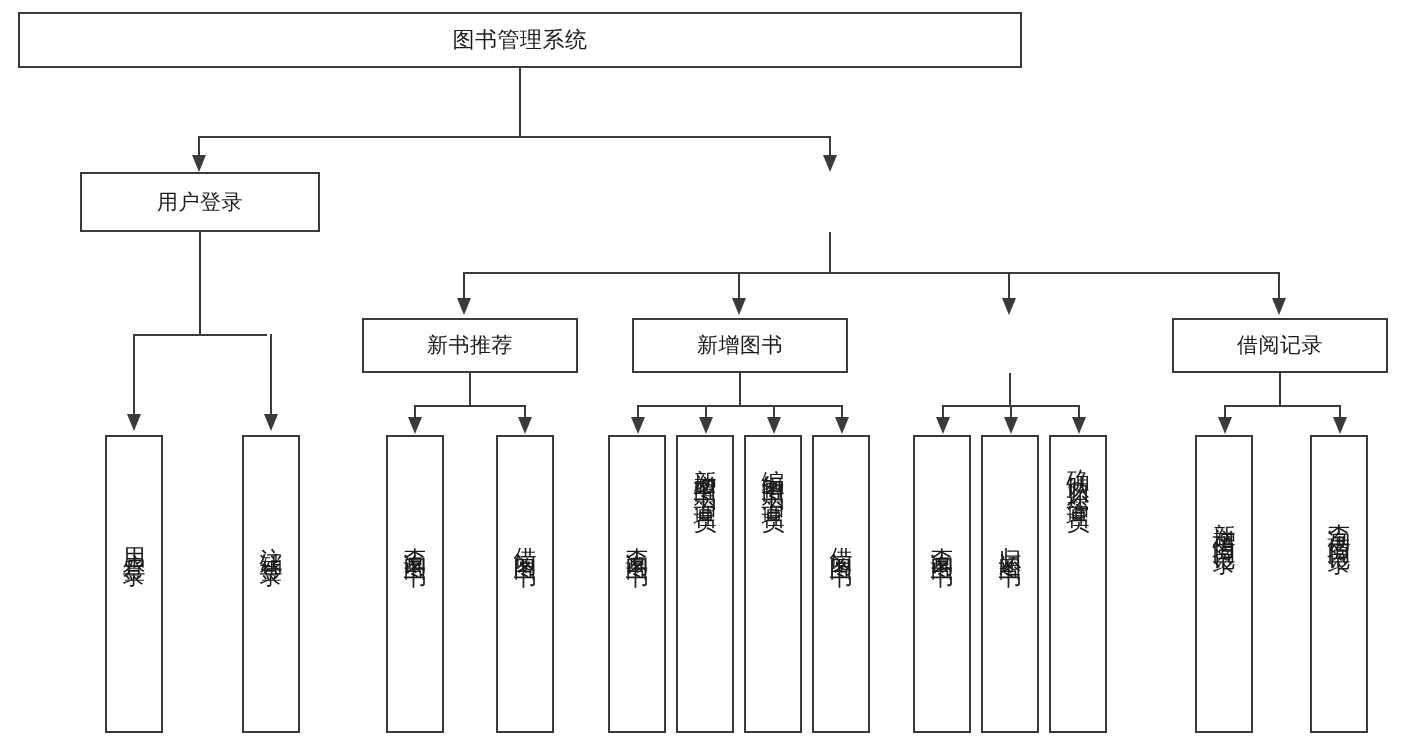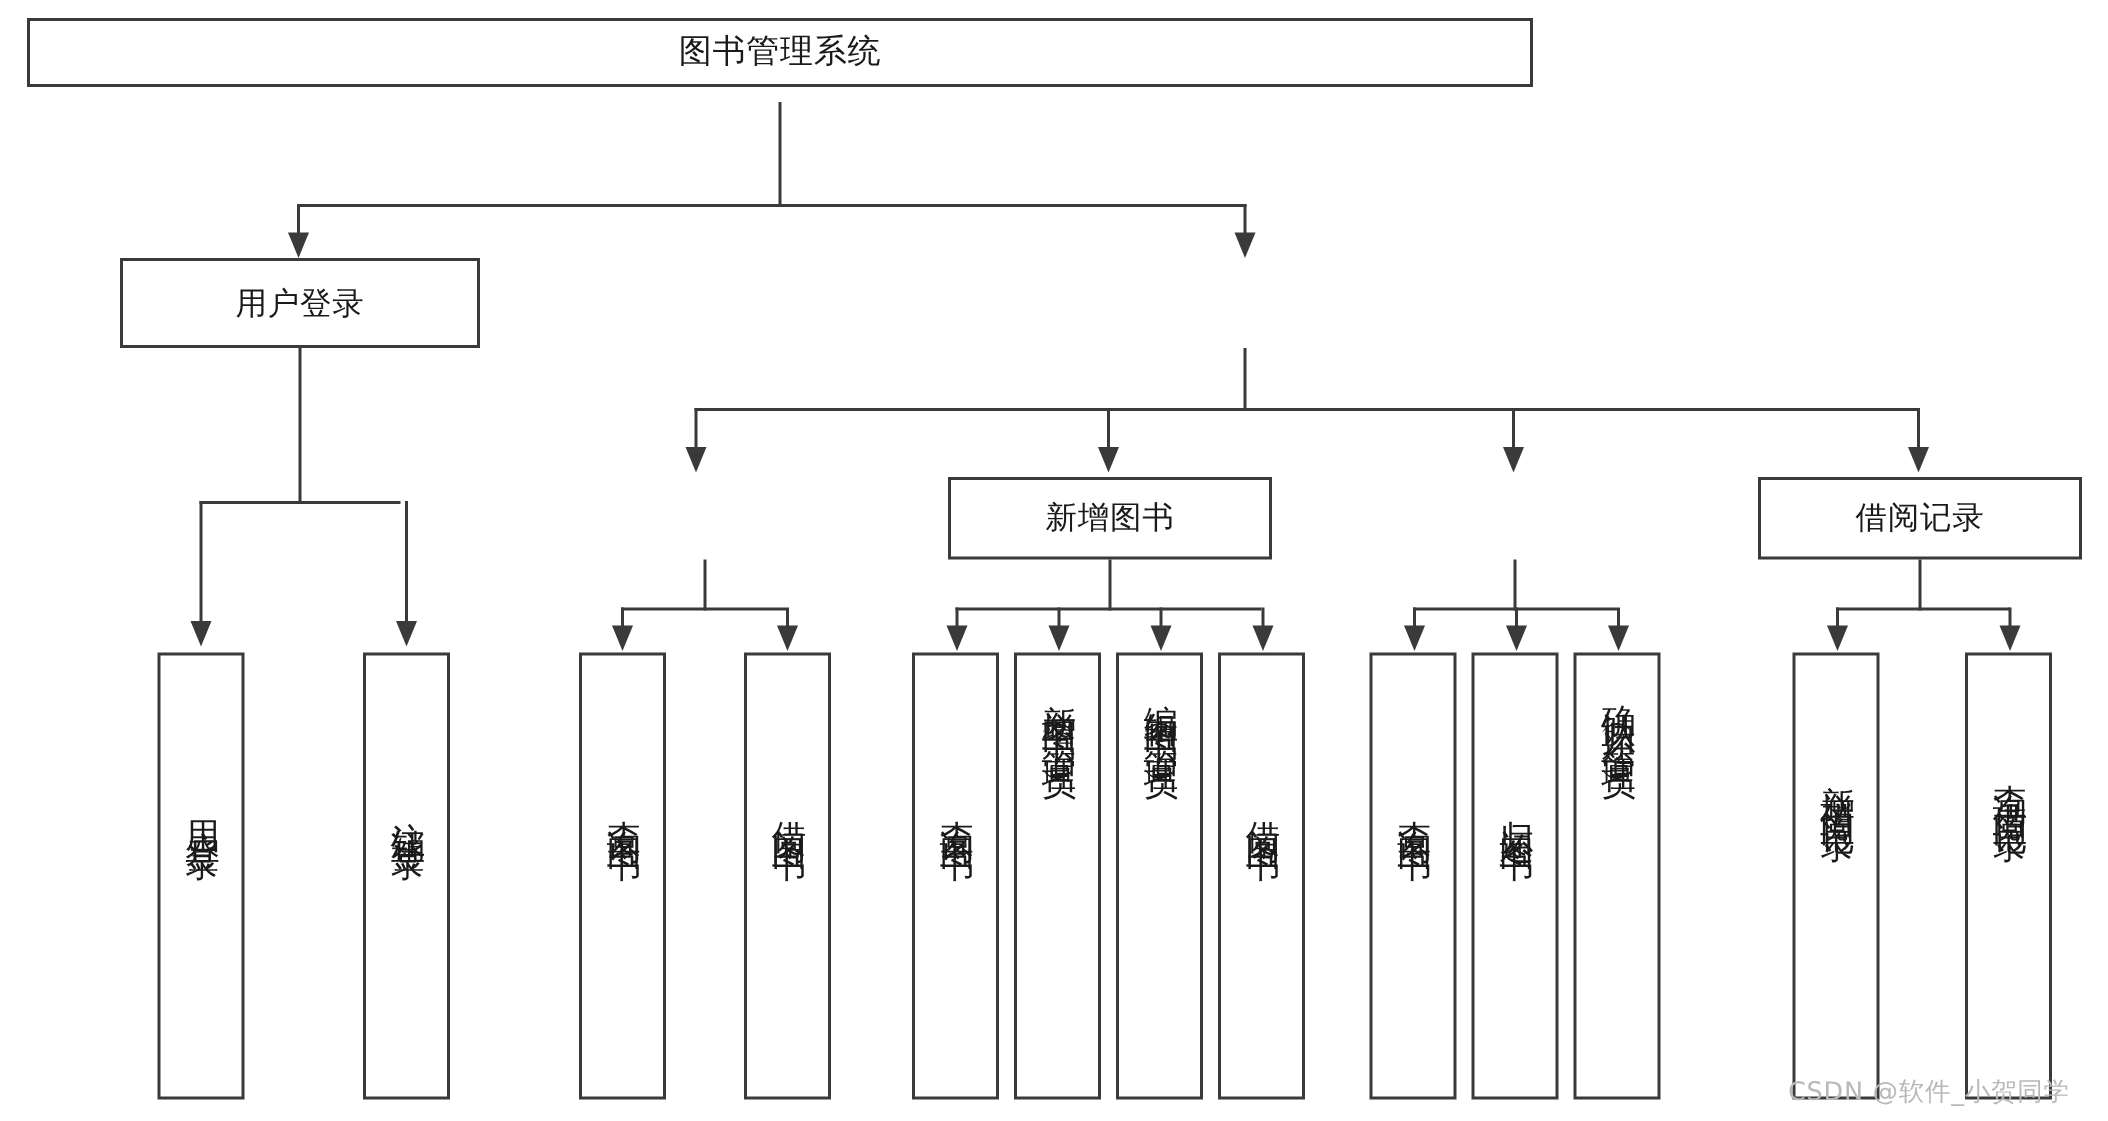--- a/index.html
+++ b/index.html
@@ -76,21 +76,21 @@
     white-space:nowrap;
     letter-spacing:0.5px;
     pointer-events:none;
   }
 </style>
 </head>
 <body>
 
 <div id="canvas">
 
-  <div class="node root" style="left:18px;top:12px;width:1004px;height:46px;">
+  <div class="node root" style="left:18px;top:12px;width:1004px;height:56px;">
     <span class="lbl">图书管理系统</span>
   </div>
 
   <div class="vline" style="left:519px;top:68px;width:2.4px;height:70px;"></div>
 
   <div class="hline" style="left:198px;top:136px;width:633px;height:2.4px;"></div>
 
   <div class="vline" style="left:198px;top:136px;height:22px;"></div>
   <div class="arrow" style="left:192px;top:155px;"></div>
   <div class="vline" style="left:829px;top:136px;height:22px;"></div>
@@ -112,20 +112,23 @@
   <div class="hline" style="left:463px;top:272px;width:817px;height:2.4px;"></div>
   <div class="vline" style="left:463px;top:272px;height:28px;"></div>
   <div class="arrow" style="left:457px;top:298px;"></div>
   <div class="vline" style="left:738px;top:272px;height:28px;"></div>
   <div class="arrow" style="left:732px;top:298px;"></div>
   <div class="vline" style="left:1008px;top:272px;height:28px;"></div>
   <div class="arrow" style="left:1002px;top:298px;"></div>
   <div class="vline" style="left:1278px;top:272px;height:28px;"></div>
   <div class="arrow" style="left:1272px;top:298px;"></div>
 
+  <div class="node h2" style="left:362px;top:318px;width:216px;height:55px;">
+    <span class="lbl">新书推荐</span>
+  </div>
   <div class="node h2" style="left:632px;top:318px;width:216px;height:55px;">
     <span class="lbl">新增图书</span>
   </div>
   <div class="node h2" style="left:1172px;top:318px;width:216px;height:55px;">
     <span class="lbl">借阅记录</span>
   </div>
 
   <div class="vline" style="left:469px;top:373px;height:34px;"></div>
   <div class="hline" style="left:414px;top:405px;width:110px;height:2.4px;"></div>
   <div class="vline" style="left:414px;top:405px;height:14px;"></div>
@@ -197,15 +200,14 @@
     <span class="lbl">确认归还（管理员）</span>
   </div>
 
   <div class="node leaf mid2" style="left:1195px;top:435px;width:58px;height:298px;">
     <span class="lbl">新增借阅记录</span>
   </div>
   <div class="node leaf mid2" style="left:1310px;top:435px;width:58px;height:298px;">
     <span class="lbl">查询借阅记录</span>
   </div>
 
-  <div id="watermark" style="left:1192px;top:716px;">CSDN @软件_小贺同学</div>
 
 </div>
 
 </body></html>

